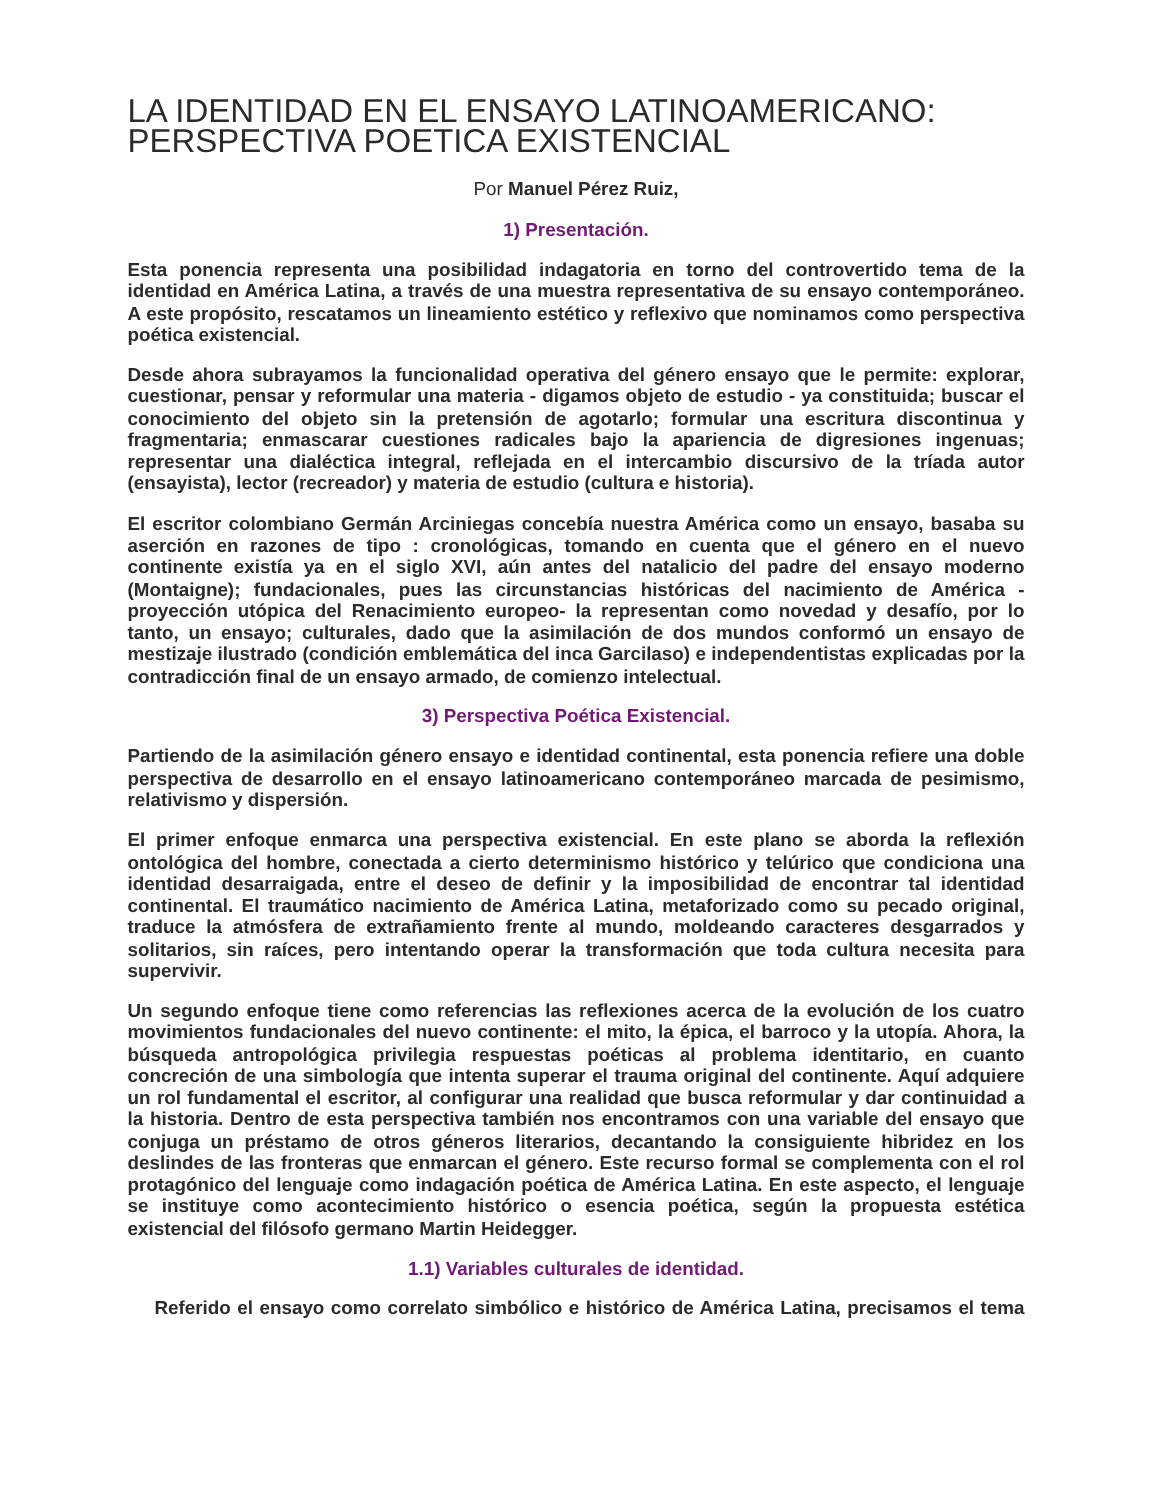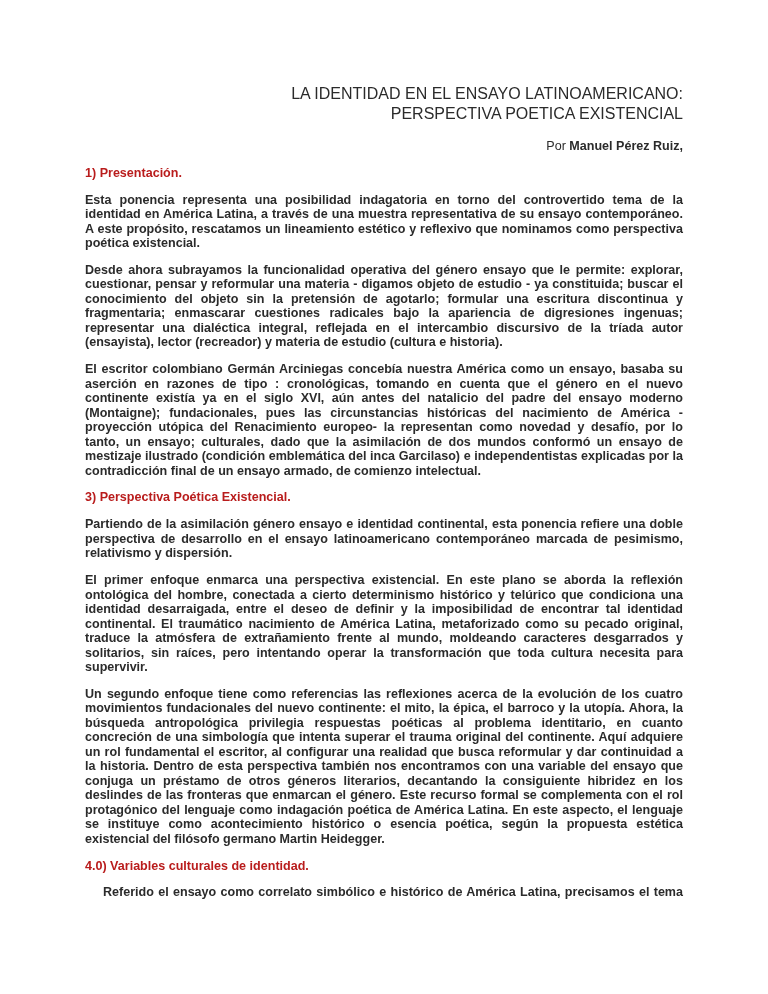--- a/index.html
+++ b/index.html
@@ -9,35 +9,34 @@
     box-sizing: border-box;
     background: #ffffff;
     font-family: "Liberation Sans", "DejaVu Sans", sans-serif;
     font-size: 12.55px;
     line-height: 14.5px;
     color: #2b2b2b;
     padding: 64px 85px 0 85px;
     overflow: hidden;
   }
   .doc-title {
-    text-align: right;
-    font-size: 16px;
+    text-align: left;
+    font-size: 22px;
     line-height: 20px;
     color: #2b2b2b;
     font-weight: 400;
-    margin-top: 20px;
   }
   .byline {
     margin-top: 15px;
     margin-bottom: 5px;
-    text-align: right;
+    text-align: center;
   }
   .byline .author { font-weight: 700; }
   .block { margin: 12.3px 0 0 0; font-weight: bold; }
-  .heading { font-weight: 700; color: #b91c1c; }
+  .heading { font-weight: 700; color: #701a75; text-align: center; }
   .para { text-align: justify; }
   .para.cont { text-align-last: justify; margin-left: 18px; }
 </style>
 </head>
 <body>
 
 <div class="doc-title">
   <div>LA IDENTIDAD EN EL ENSAYO LATINOAMERICANO:</div>
   <div>PERSPECTIVA POETICA EXISTENCIAL</div>
 </div>
@@ -47,14 +46,14 @@
 </div>
 
 <div class="block heading">1) Presentación.</div>
 <div class="block para">Esta ponencia representa una posibilidad indagatoria en torno del controvertido tema de la identidad en América Latina, a través de una muestra representativa de su ensayo contemporáneo. A este propósito, rescatamos un lineamiento estético y reflexivo que nominamos como perspectiva poética existencial.</div>
 <div class="block para">Desde ahora subrayamos la funcionalidad operativa del género ensayo que le permite: explorar, cuestionar, pensar y reformular una materia - digamos objeto de estudio - ya constituida; buscar el conocimiento del objeto sin la pretensión de agotarlo; formular una escritura discontinua y fragmentaria; enmascarar cuestiones radicales bajo la apariencia de digresiones ingenuas; representar una dialéctica integral, reflejada en el intercambio discursivo de la tríada autor (ensayista), lector (recreador) y materia de estudio (cultura e historia).</div>
 <div class="block para">El escritor colombiano Germán Arciniegas concebía nuestra América como un ensayo, basaba su aserción en razones de tipo : cronológicas, tomando en cuenta que el género en el nuevo continente existía ya en el siglo XVI, aún antes del natalicio del padre del ensayo moderno (Montaigne); fundacionales, pues las circunstancias históricas del nacimiento de América - proyección utópica del Renacimiento europeo- la representan como novedad y desafío, por lo tanto, un ensayo; culturales, dado que la asimilación de dos mundos conformó un ensayo de mestizaje ilustrado (condición emblemática del inca Garcilaso) e independentistas explicadas por la contradicción final de un ensayo armado, de comienzo intelectual.</div>
 <div class="block heading">3) Perspectiva Poética Existencial.</div>
 <div class="block para">Partiendo de la asimilación género ensayo e identidad continental, esta ponencia refiere una doble perspectiva de desarrollo en el ensayo latinoamericano contemporáneo marcada de pesimismo, relativismo y dispersión.</div>
 <div class="block para">El primer enfoque enmarca una perspectiva existencial. En este plano se aborda la reflexión ontológica del hombre, conectada a cierto determinismo histórico y telúrico que condiciona una identidad desarraigada, entre el deseo de definir y la imposibilidad de encontrar tal identidad continental. El traumático nacimiento de América Latina, metaforizado como su pecado original, traduce la atmósfera de extrañamiento frente al mundo, moldeando caracteres desgarrados y solitarios, sin raíces, pero intentando operar la transformación que toda cultura necesita para supervivir.</div>
 <div class="block para">Un segundo enfoque tiene como referencias las reflexiones acerca de la evolución de los cuatro movimientos fundacionales del nuevo continente: el mito, la épica, el barroco y la utopía. Ahora, la búsqueda antropológica privilegia respuestas poéticas al problema identitario, en cuanto concreción de una simbología que intenta superar el trauma original del continente. Aquí adquiere un rol fundamental el escritor, al configurar una realidad que busca reformular y dar continuidad a la historia. Dentro de esta perspectiva también nos encontramos con una variable del ensayo que conjuga un préstamo de otros géneros literarios, decantando la consiguiente hibridez en los deslindes de las fronteras que enmarcan el género. Este recurso formal se complementa con el rol protagónico del lenguaje como indagación poética de América Latina. En este aspecto, el lenguaje se instituye como acontecimiento histórico o esencia poética, según la propuesta estética existencial del filósofo germano Martin Heidegger.</div>
-<div class="block heading">4.0) Variables culturales de identidad.</div>
+<div class="block heading">1.1) Variables culturales de identidad.</div>
 <div class="block para cont">Referido el ensayo como correlato simbólico e histórico de América Latina, precisamos el tema</div>
 
 </body></html>

